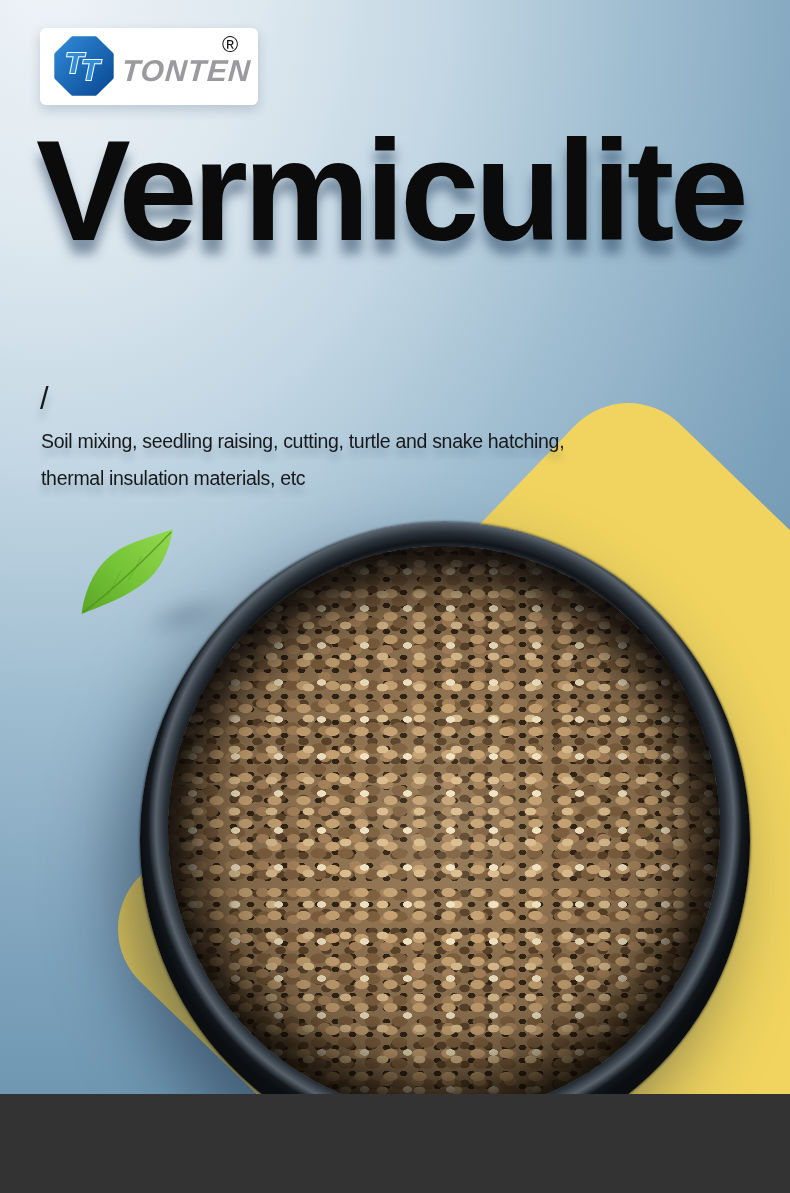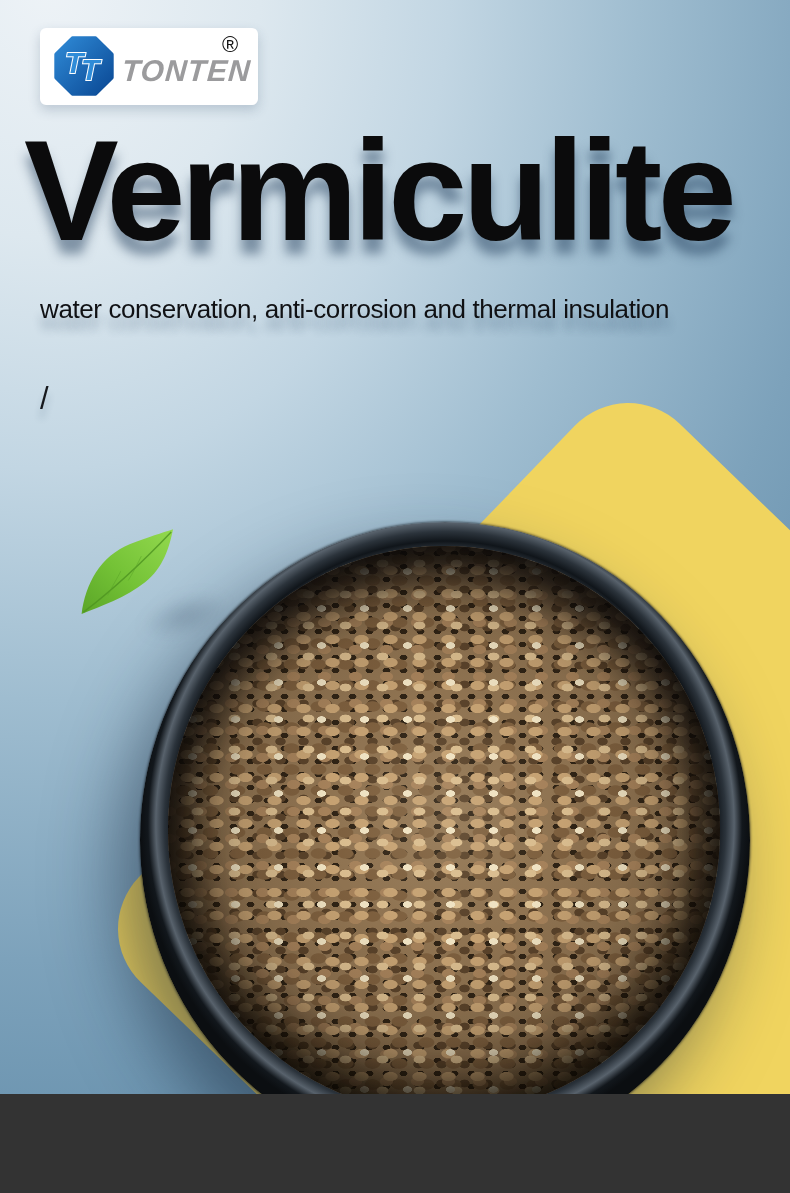--- a/index.html
+++ b/index.html
@@ -75,21 +75,21 @@
     font-size:30px;font-weight:bold;font-style:italic;
     color:#9b9b9d;letter-spacing:1px;transform:skewX(-4deg);
   }
   .reg-mark{
     position:absolute;left:182px;top:4px;
     font-size:22px;color:#111;font-weight:normal;
   }
 
   
   .title{
-    position:absolute;left:24px;top:120px;margin:0;
+    position:absolute;left:36px;top:120px;margin:0;
     font-size:142px;line-height:1;font-weight:bold;
     letter-spacing:-4.5px;color:#0b0b0c;white-space:nowrap;
     text-shadow:0 14px 11px rgba(33,62,92,.5);
   }
   .desc{
     position:absolute;left:40px;top:288px;
     font-size:26px;line-height:42px;letter-spacing:-.4px;
     color:#101114;white-space:nowrap;
     text-shadow:0 12px 9px rgba(33,62,92,.32);
   }
@@ -145,19 +145,22 @@
         <tspan x="28" y="45">T</tspan>
       </text>
     </svg>
     <span class="brand-name">TONTEN</span>
     <span class="reg-mark">®</span>
   </div>
 
   <h1 class="title">Vermiculite</h1>
 
   <div class="desc">
-    <div>water conservation, anti-corrosion and thermal insulation</div>
   </div>
 
   <div class="sep">/</div>
 
+  <div class="uses">
+    <div>Soil mixing, seedling raising, cutting, turtle and snake hatching,</div>
+    <div>thermal insulation materials, etc</div>
+  </div>
 
 </div>
 
 </body></html>

